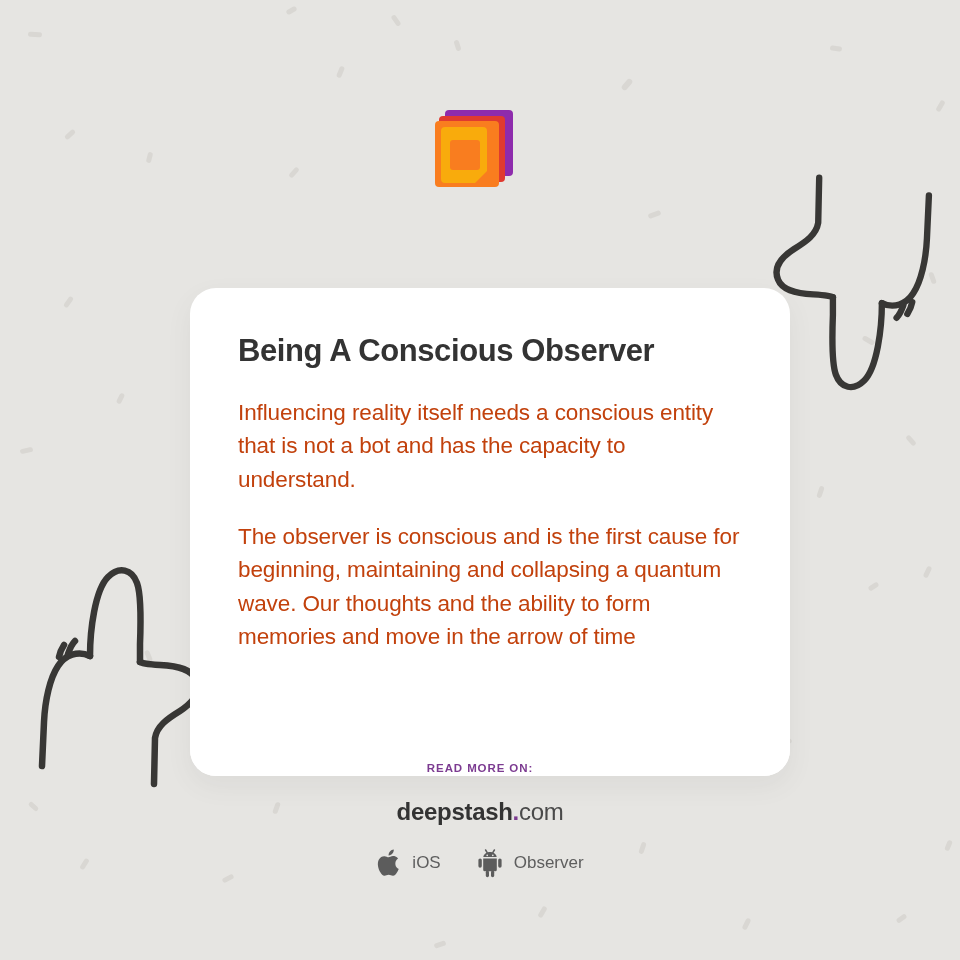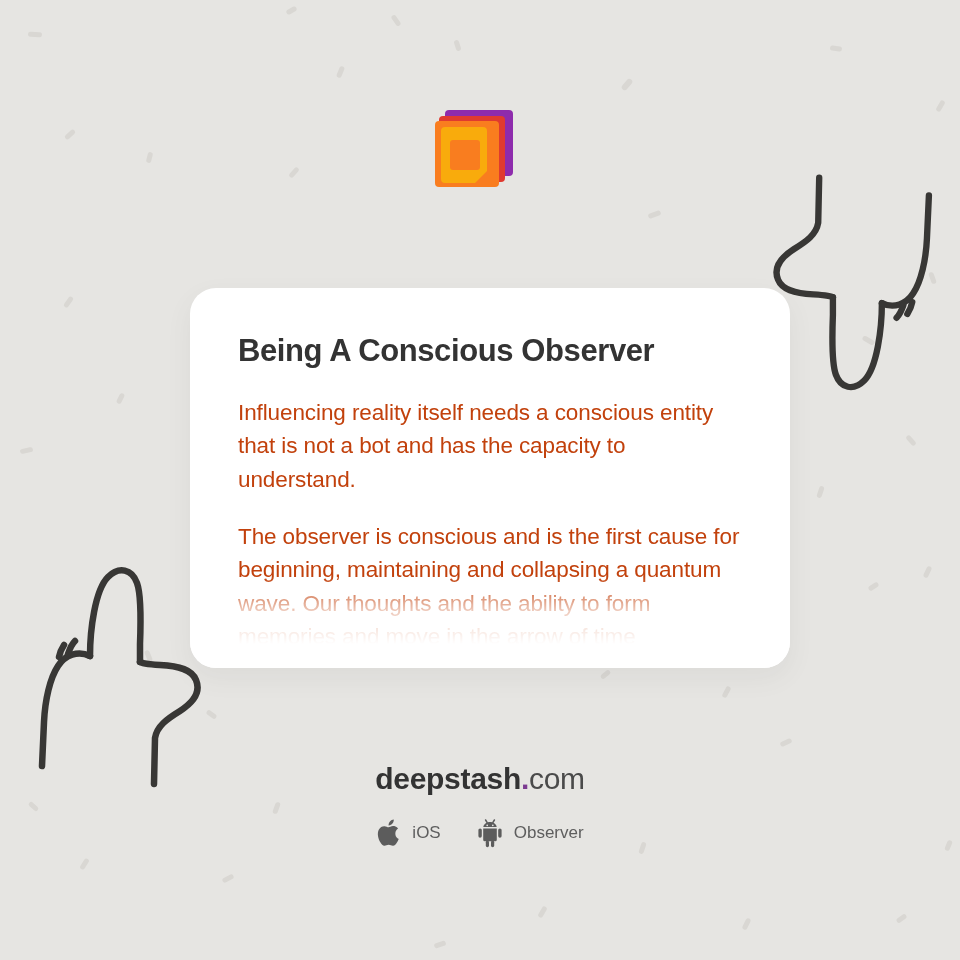--- a/index.html
+++ b/index.html
@@ -26,21 +26,21 @@
   .hand-art svg { width:100%; height:100%; display:block; }
 
   
   #logo { position:absolute; left:425px; top:100px; width:100px; height:100px; z-index:4; }
   #logo svg { width:100%; height:100%; display:block; }
 
   
   #quote-card {
     position:absolute;
     left:190px; top:288px;
-    width:600px; height:380px;
+    width:600px; height:488px;
     background:#ffffff;
     border-radius:26px;
     z-index:3;
     overflow:hidden;
     box-shadow:0 10px 26px rgba(90,85,80,.07);
   }
   #card-inner { padding:44px 48px 0 48px; }
   #card-title {
     font-size:31px;
     font-weight:bold;
@@ -67,21 +67,21 @@
   
   #footer { position:absolute; left:0; right:0; top:762px; z-index:4; text-align:center; }
   #read-more-label {
     font-size:11.5px;
     font-weight:bold;
     color:#7c3b91;
     letter-spacing:0.9px;
     margin-bottom:24px;
   }
   #brand-wordmark {
-    font-size:30px;
+    font-size:24px;
     color:#333333;
     letter-spacing:-0.3px;
     margin-bottom:21px;
   }
   #brand-name { font-weight:bold; }
   #brand-dot { color:#7c3b91; font-weight:bold; }
   #brand-tld { font-weight:normal; color:#4a4a4a; }
 
   #store-badges { display:flex; justify-content:center; align-items:center; gap:34px; }
   .store-badge { display:flex; align-items:center; gap:9px; }
@@ -172,20 +172,21 @@
 <div id="quote-card">
   <div id="card-inner">
     <div id="card-title">Being A Conscious Observer</div>
     <p class="card-paragraph">Influencing reality itself needs a conscious entity that is not a bot and has the capacity to understand.</p>
     <p class="card-paragraph">The observer is conscious and is the first cause for beginning, maintaining and collapsing a quantum wave. Our thoughts and the ability to form memories and move in the arrow of time</p>
   </div>
   <div id="card-fade"></div>
 </div>
 
 <div id="footer">
+  <div id="read-more-label">READ MORE ON:</div>
 
   <div id="brand-wordmark">
     <span id="brand-name">deepstash</span><span id="brand-dot">.</span><span id="brand-tld">com</span>
   </div>
 
   <div id="store-badges">
     <div class="store-badge">
       <span>
         <svg width="27" height="32" viewBox="0 0 24 28" xmlns="http://www.w3.org/2000/svg">
           <path d="M17.2 14.6c0-3 2.4-4.4 2.5-4.5-1.4-2-3.5-2.3-4.2-2.3-1.8-.2-3.5 1.1-4.4 1.1-.9 0-2.3-1.1-3.8-1-1.9 0-3.7 1.1-4.7 2.9-2 3.5-.5 8.7 1.4 11.6.9 1.4 2.1 3 3.6 2.9 1.4-.1 2-.9 3.7-.9s2.2.9 3.8.9c1.6 0 2.6-1.4 3.5-2.8 1.1-1.6 1.6-3.2 1.6-3.3-.1 0-3-1.2-3-4.6z"></path>

